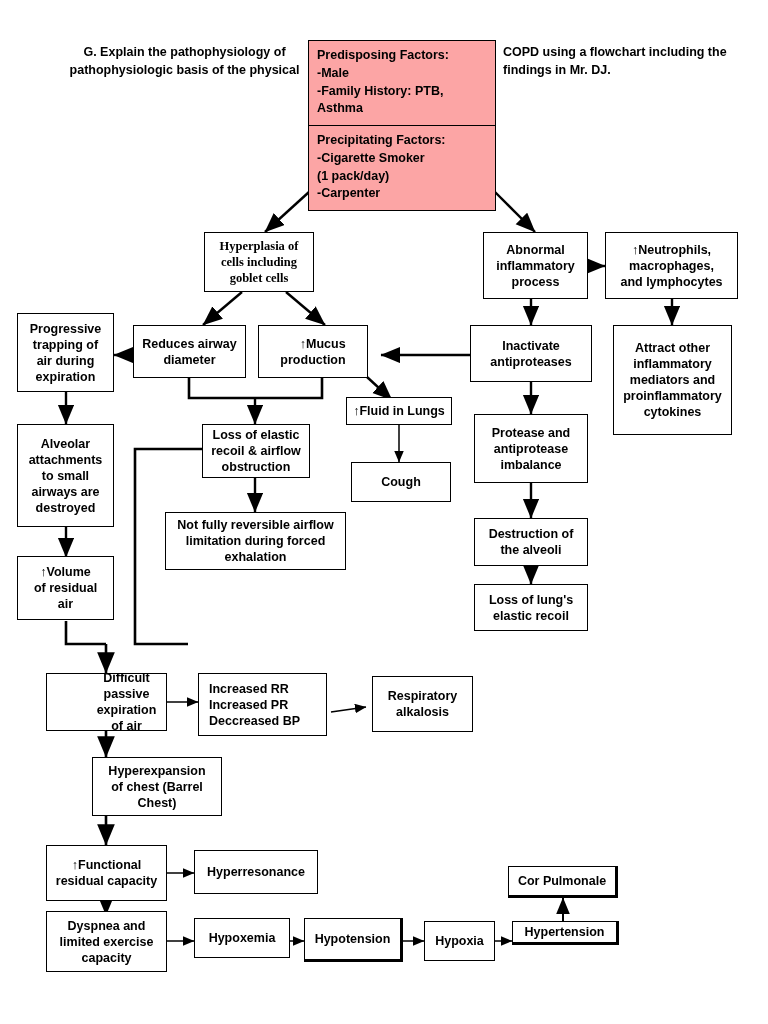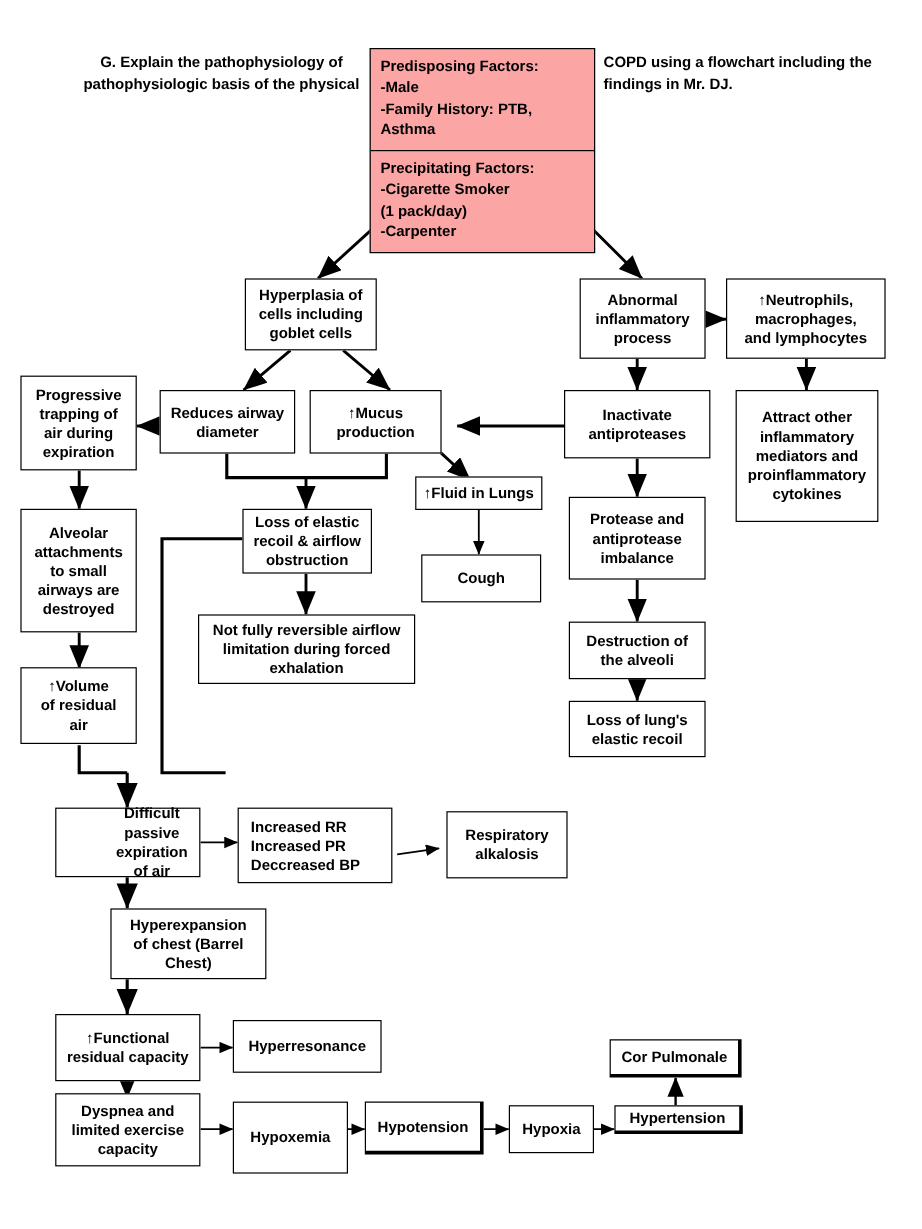--- a/index.html
+++ b/index.html
@@ -115,41 +115,41 @@
   <div class="factors" style="left:308px;top:40px;width:188px;">
     <div class="seg nl">Predisposing Factors:
 -Male
 -Family History: PTB, Asthma</div>
     <div class="seg divider nl">Precipitating Factors:
 -Cigarette Smoker
 (1 pack/day)
 -Carpenter</div>
   </div>
 
-  <div class="node nl" style="left:204px;top:232px;width:110px;height:60px;">Hyperplasia of
+  <div class="node nl" style="left:204px;top:232px;width:110px;height:60px;font-family:Liberation Serif, serif;">Hyperplasia of
 cells including
 goblet cells</div>
 
   <div class="node nl" style="left:483px;top:232px;width:105px;height:67px;">Abnormal
 inflammatory
 process</div>
 
   <div class="node nl" style="left:17px;top:313px;width:97px;height:79px;">Progressive
 trapping of
 air during
 expiration</div>
 
   <div class="node nl" style="left:605px;top:232px;width:133px;height:67px;">↑Neutrophils,
 macrophages,
 and lymphocytes</div>
 
   <div class="node nl" style="left:133px;top:325px;width:113px;height:53px;">Reduces airway
 diameter</div>
 
-  <div class="node nl" style="left:258px;top:325px;width:110px;height:53px;">↑Mucus
+  <div class="node nl" style="left:258px;top:325px;width:110px;height:53px;text-align:right;">↑Mucus
 production</div>
 
   <div class="node nl" style="left:470px;top:325px;width:122px;height:57px;">Inactivate
 antiproteases</div>
 
   <div class="node nl" style="left:613px;top:325px;width:119px;height:110px;">Attract other
 inflammatory
 mediators and
 proinflammatory
 cytokines</div>
@@ -203,21 +203,21 @@
 
   <div class="node nl" style="left:46px;top:845px;width:121px;height:56px;">↑Functional
 residual capacity</div>
 
   <div class="node nl" style="left:194px;top:850px;width:124px;height:44px;">Hyperresonance</div>
 
   <div class="node nl" style="left:46px;top:911px;width:121px;height:61px;">Dyspnea and
 limited exercise
 capacity</div>
 
-  <div class="node nl" style="left:194px;top:918px;width:96px;height:60px;">Hypoxemia</div>
+  <div class="node nl" style="left:194px;top:918px;width:96px;height:40px;">Hypoxemia</div>
 
   <div class="node nl shadow" style="left:304px;top:918px;width:99px;height:44px;">Hypotension</div>
 
   <div class="node nl" style="left:424px;top:921px;width:71px;height:40px;">Hypoxia</div>
 
   <div class="node nl shadow" style="left:512px;top:921px;width:107px;height:24px;">Hypertension</div>
 
   <div class="node nl shadow" style="left:508px;top:866px;width:110px;height:32px;">Cor Pulmonale</div>
 
 </div>

